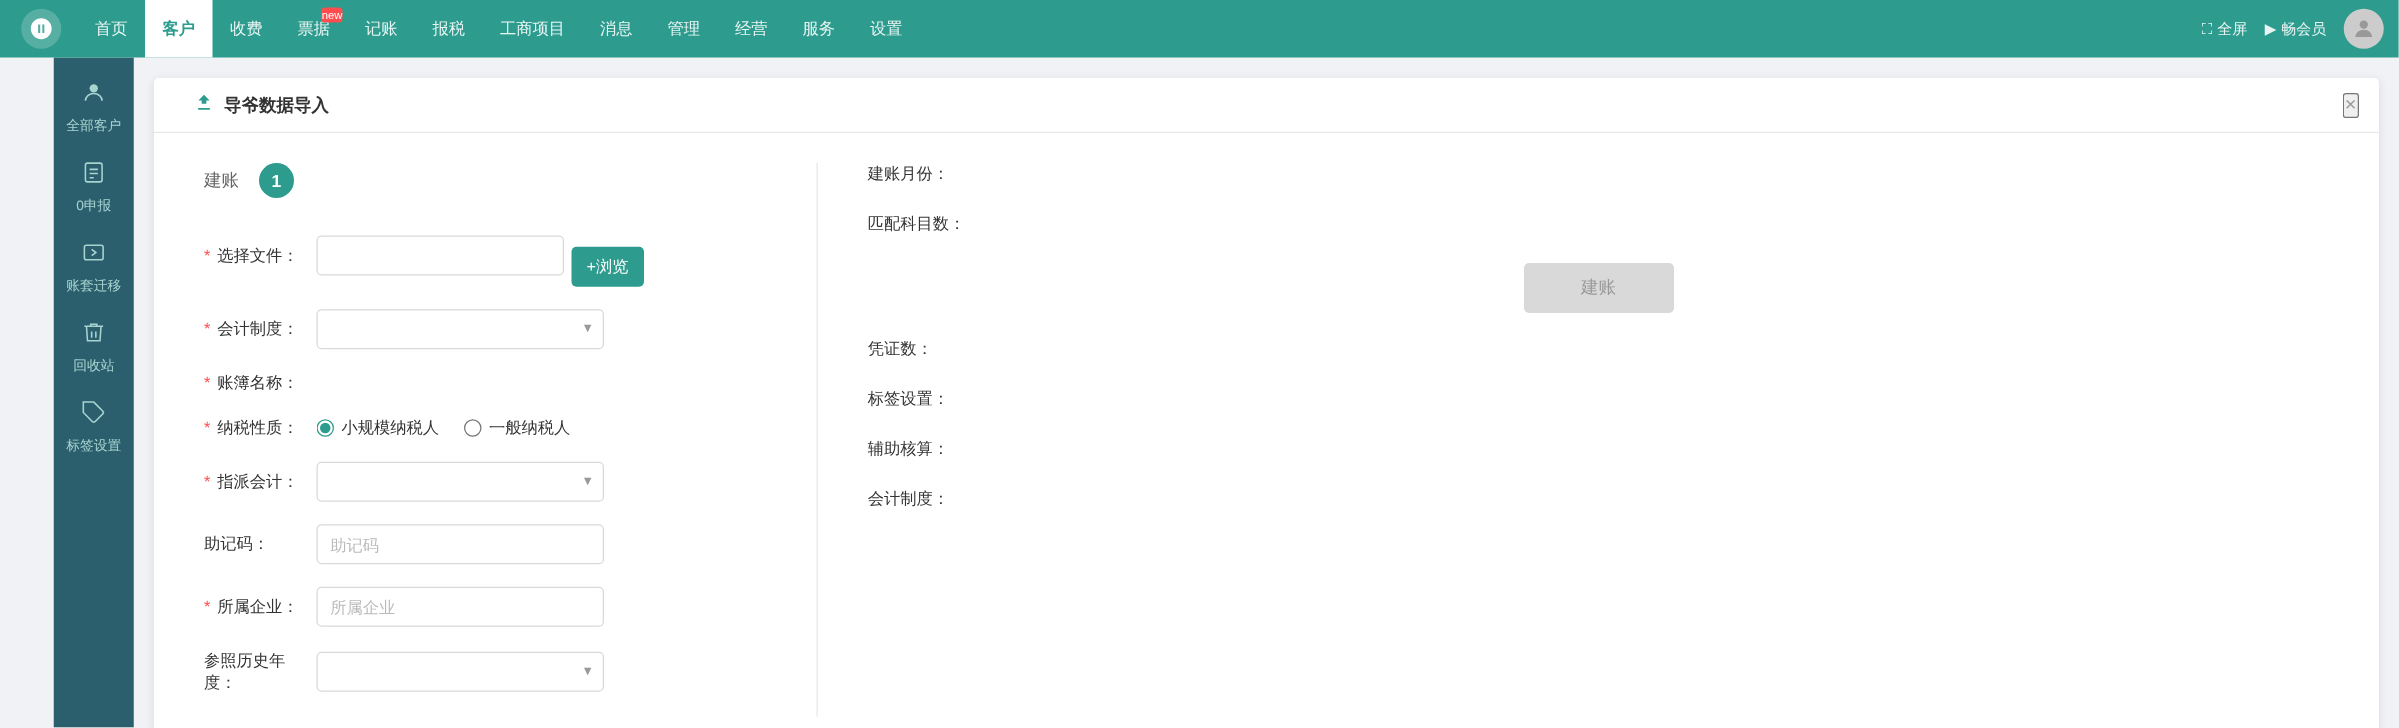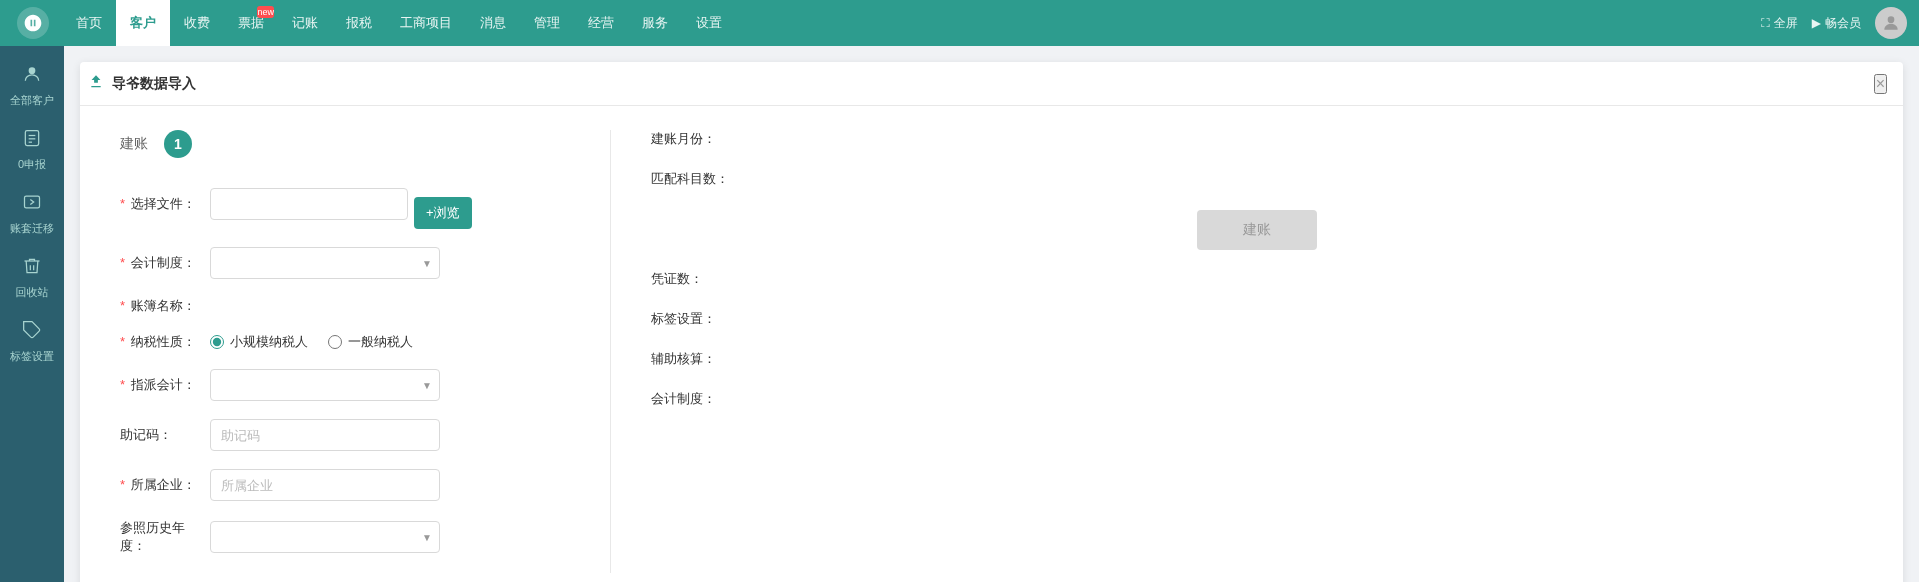--- a/index.html
+++ b/index.html
@@ -88,20 +88,21 @@
 
     
     .sidebar {
       width: 64px;
       background: #2b5f6e;
       display: flex;
       flex-direction: column;
       align-items: center;
       padding-top: 8px;
       gap: 2px;
+      margin-left: 43px;
     }
     .sidebar-item {
       width: 64px;
       display: flex;
       flex-direction: column;
       align-items: center;
       padding: 10px 4px 8px;
       cursor: pointer;
       color: #a8d4d0;
       font-size: 11px;
@@ -125,21 +126,21 @@
       border-radius: 4px;
       box-shadow: 0 2px 8px rgba(0,0,0,0.1);
       min-height: 500px;
       position: relative;
     }
     .panel-header {
       height: 44px;
       border-bottom: 1px solid #e8e8e8;
       display: flex;
       align-items: center;
-      padding: 0 8px;
+      padding: 0 32px;
       gap: 8px;
       font-size: 14px;
       font-weight: 600;
       color: #333;
     }
     .panel-close {
       position: absolute;
       right: 16px;
       top: 12px;
       cursor: pointer;

